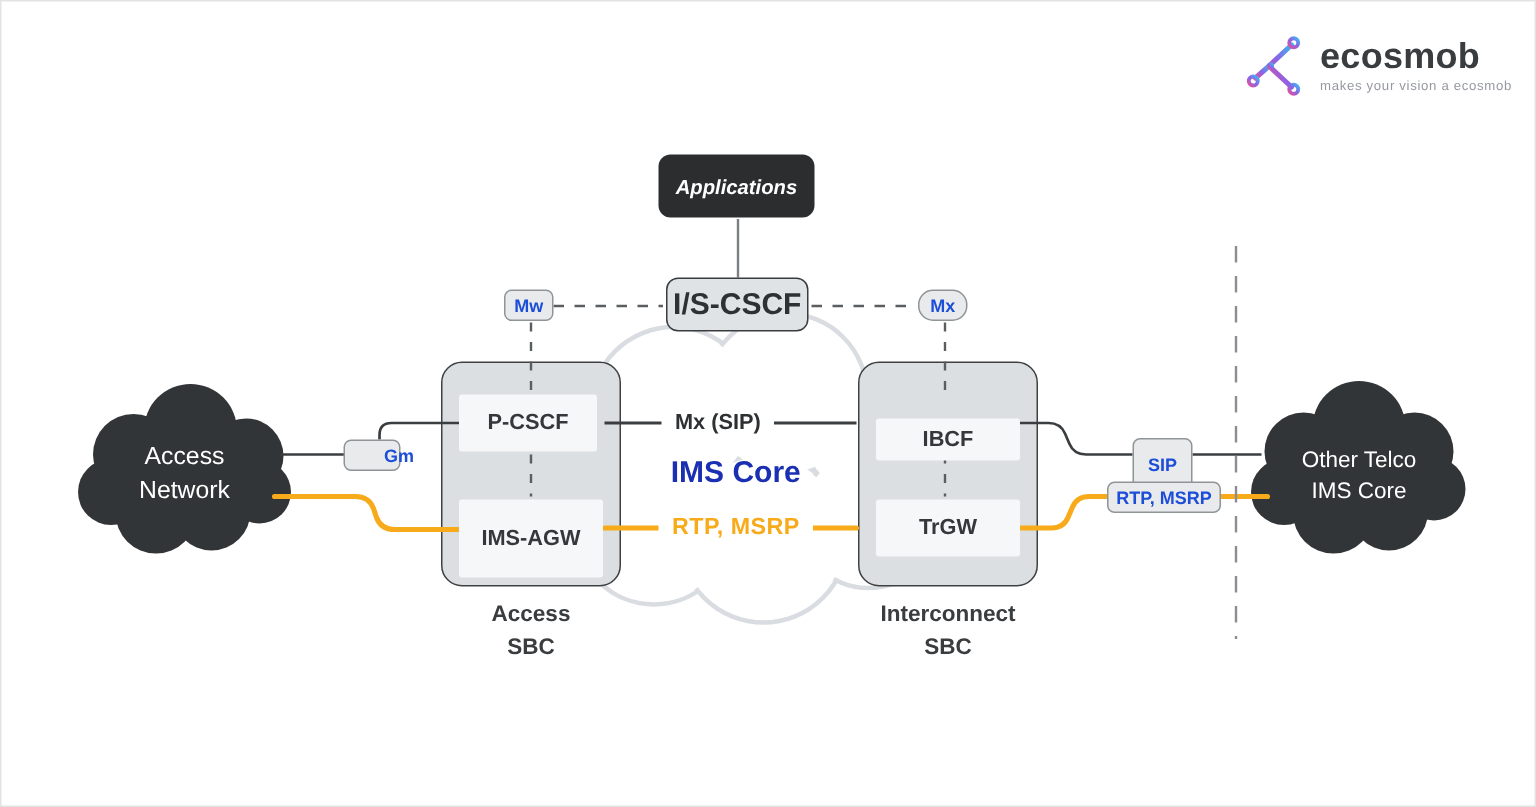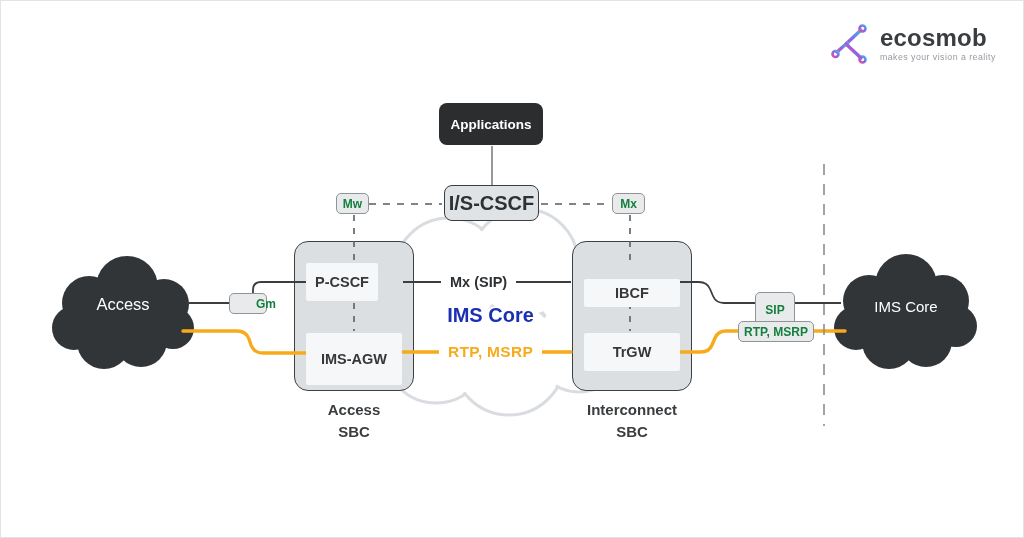--- a/index.html
+++ b/index.html
@@ -9,28 +9,28 @@
   svg.layer { position:absolute; left:0; top:0; width:1024px; height:538px; }
   #clouds-layer { z-index:0; }
   #lines-layer  { z-index:2; }
   .abs { position:absolute; }
 
   
   .sbc-container { z-index:1; background:#dcdfe1; border:1.6px solid #3e4143; border-radius:14px; }
 
   
   .node-dark { z-index:3; background:#2b2d2f; border-radius:8px; color:#ffffff;
-               font-weight:bold; font-size:13.5px; display:flex; align-items:center; justify-content:center; }
+               font-weight:bold; font-size:13.5px; display:flex; align-items:center; justify-content:center;font-style:italic; }
   .node-light { z-index:3; background:#e0e3e5; border:1.6px solid #3a3d3f; border-radius:8px; color:#2e3133;
                font-weight:bold; font-size:20px; display:flex; align-items:center; justify-content:center; }
   .inner-box { z-index:3; background:#f6f7f8; color:#35383a; font-weight:bold; font-size:14.5px;
                display:flex; align-items:center; justify-content:center; border-radius:2px; }
 
   
-  .chip { z-index:3; background:#e8eaec; border:1px solid #8f9497; border-radius:5px; color:#15803d;
+  .chip { z-index:3; background:#e8eaec; border:1px solid #8f9497; border-radius:5px; color:#1d4ed8;
           font-weight:bold; font-size:12px; display:flex; align-items:center; justify-content:center; }
 
   
   .center-chip { z-index:3; background:#ffffff; padding:1px 9px; font-weight:bold;
                  display:flex; align-items:center; justify-content:center; }
   .mx-sip { color:#2e3133; font-size:14.5px; }
   .ims-core { z-index:3; color:#1B2FB2; font-weight:bold; font-size:20px; display:flex; align-items:center; justify-content:center; }
   .rtp-center { color:#F8AB1A; font-size:15.5px; letter-spacing:.3px; }
 
   
@@ -126,34 +126,34 @@
   <div class="abs node-dark" style="left:438px; top:102px; width:104px; height:42px;">
     <span>Applications</span>
   </div>
   <div class="abs node-light" style="left:443px; top:184px; width:95px; height:36px;">
     <span>I/S-CSCF</span>
   </div>
 
   <div class="abs chip" style="left:335px; top:192px; width:33px; height:21px;">
     <span>Mw</span>
   </div>
-  <div class="abs chip" style="left:611px; top:192px; width:33px; height:21px;">
+  <div class="abs chip" style="left:611px; top:192px; width:33px; height:21px;border-radius:10px;">
     <span>Mx</span>
   </div>
   <div class="abs chip" style="left:228px; top:292px; width:33px; height:21px;padding-left:36px;">
     <span>Gm</span>
   </div>
   <div class="abs chip" style="left:754px; top:291px; width:40px; height:35px;">
     <span>SIP</span>
   </div>
   <div class="abs chip" style="left:737px; top:320px; width:76px; height:21px;">
     <span>RTP, MSRP</span>
   </div>
 
-  <div class="abs inner-box" style="left:305px; top:262px; width:72px; height:38px;">
+  <div class="abs inner-box" style="left:305px; top:262px; width:92px; height:38px;">
     <span>P-CSCF</span>
   </div>
   <div class="abs inner-box" style="left:305px; top:332px; width:96px; height:52px;">
     <span>IMS-AGW</span>
   </div>
   <div class="abs group-caption" style="left:293px; top:398px; width:120px;">
     <div>Access</div>
     <div>SBC</div>
   </div>
 
@@ -173,22 +173,24 @@
   </div>
   <div class="abs ims-core" style="left:427px; top:301px; width:125px; height:26px;">
     <span>IMS Core</span>
   </div>
   <div class="abs center-chip rtp-center" style="left:438px; top:340px; height:22px;">
     <span>RTP, MSRP</span>
   </div>
 
   <div class="abs cloud-text" style="left:62px; top:292px; width:120px;">
     <div>Access</div>
+    <div>Network</div>
   </div>
   <div class="abs cloud-text small" style="left:840px; top:295px; width:130px;">
+    <div>Other Telco</div>
     <div>IMS Core</div>
   </div>
 
   <div class="abs" id="brand">
     <svg width="42" height="46" viewBox="0 0 42 46">
       <defs>
         <linearGradient id="lg" x1="0" y1="1" x2="1" y2="0">
           <stop offset="0" stop-color="#e0519e"></stop>
             <stop offset="0.5" stop-color="#8a63e8"></stop>
             <stop offset="1" stop-color="#3fb6f0"></stop>
@@ -198,17 +200,17 @@
         <path d="M30 9 L15 23 L30 37"></path>
         <path d="M15 23 L6 31"></path>
         <circle cx="31.5" cy="7.5" r="3" stroke-width="2.6"></circle>
         <circle cx="31.5" cy="38.5" r="3" stroke-width="2.6"></circle>
         <circle cx="4.5" cy="33" r="3" stroke-width="2.6"></circle>
         <circle cx="16" cy="23" r="1.4" stroke-width="2"></circle>
       </g>
     </svg>
     <div id="brand-text">
       <div id="brand-name">ecosmob</div>
-      <div id="brand-tagline">makes your vision a reality</div>
+      <div id="brand-tagline">makes your vision a ecosmob</div>
     </div>
   </div>
 
 </div>
 
 </body></html>

